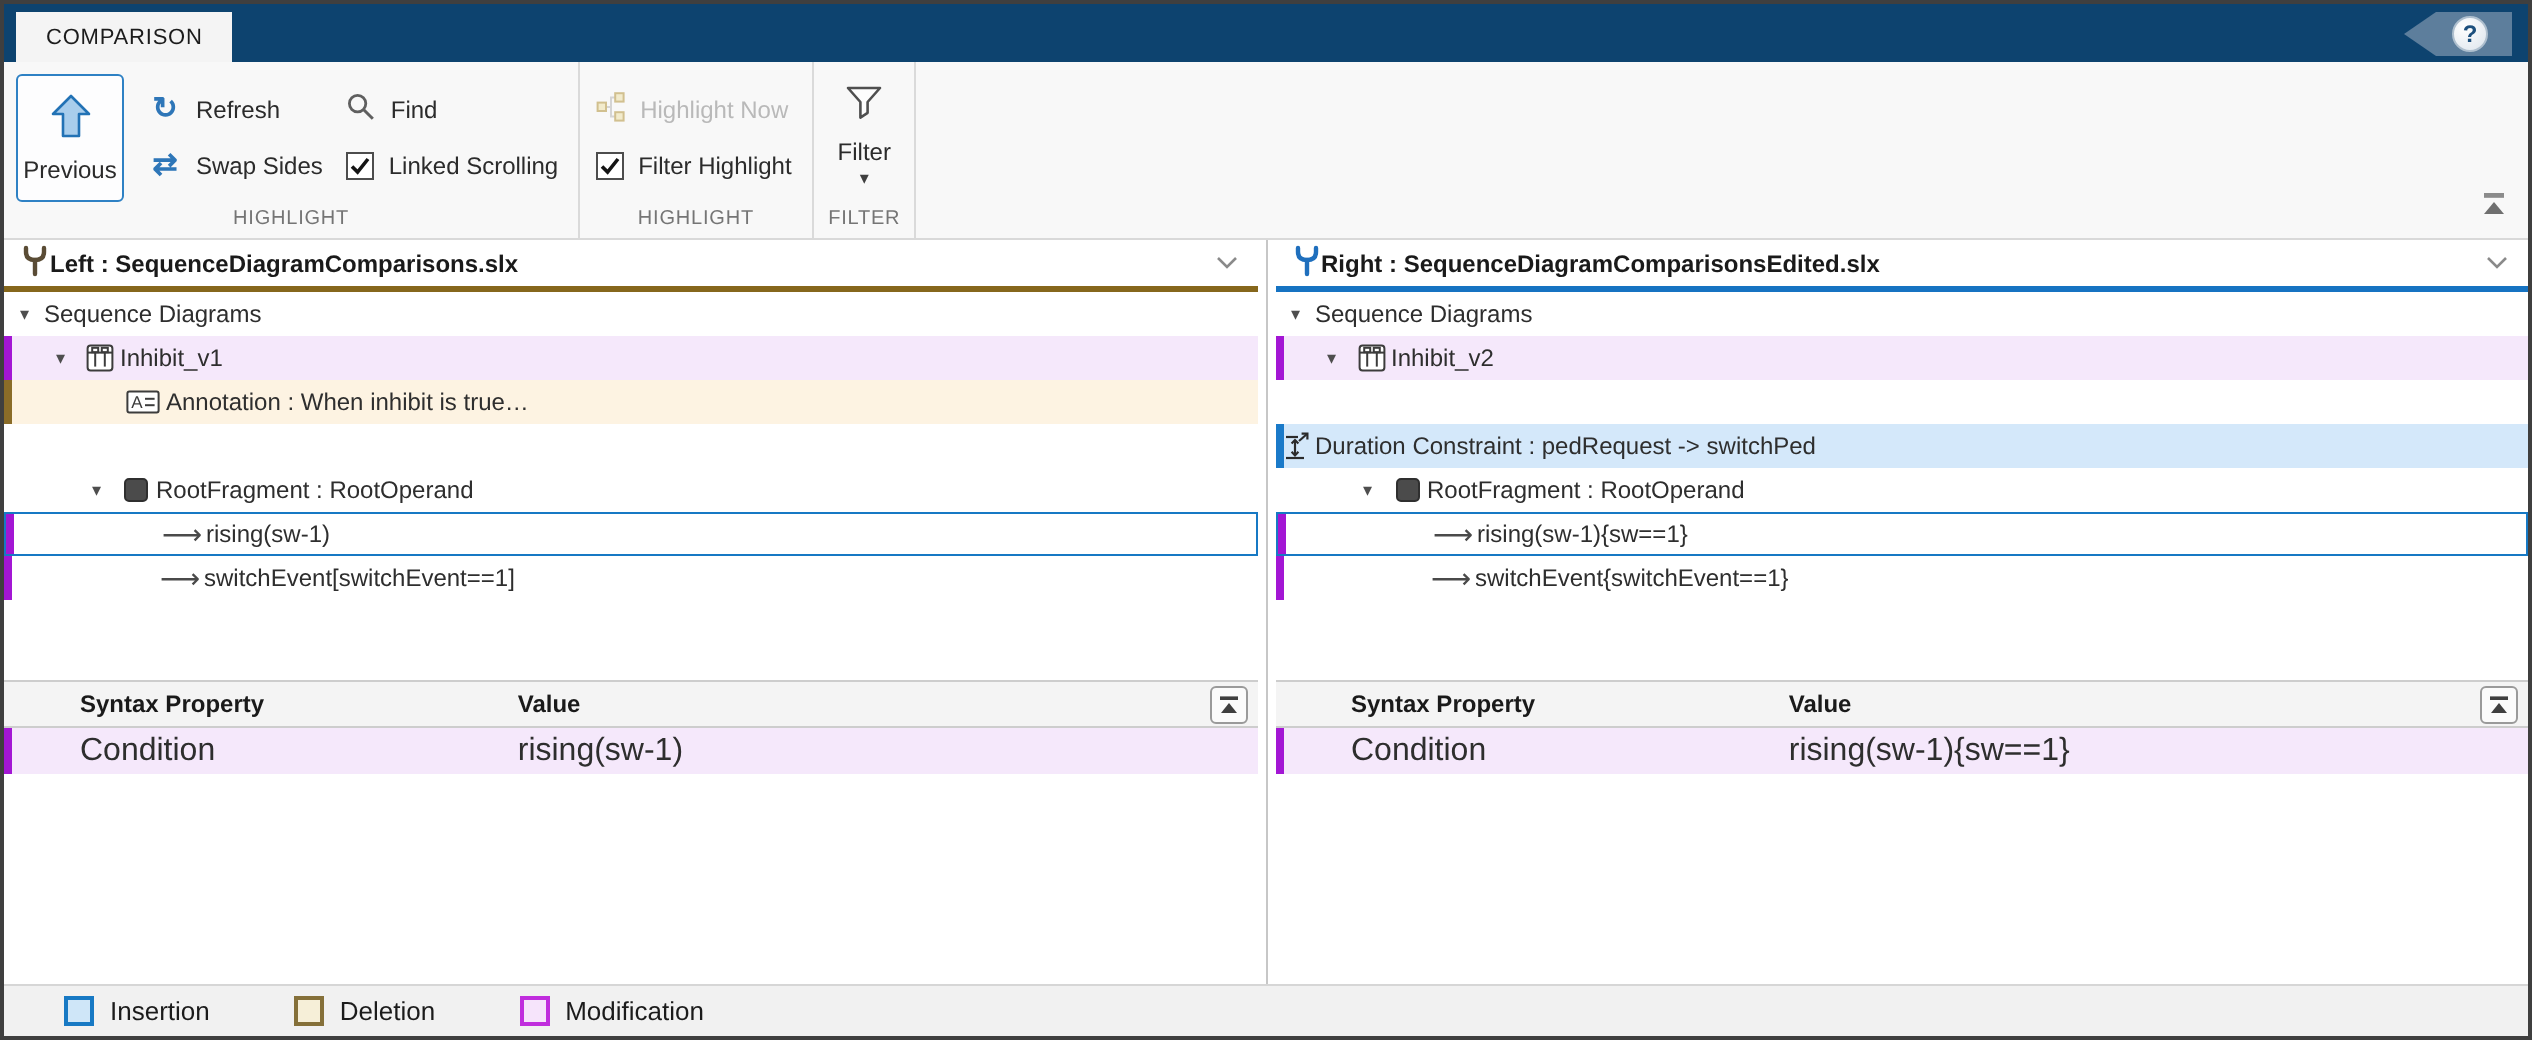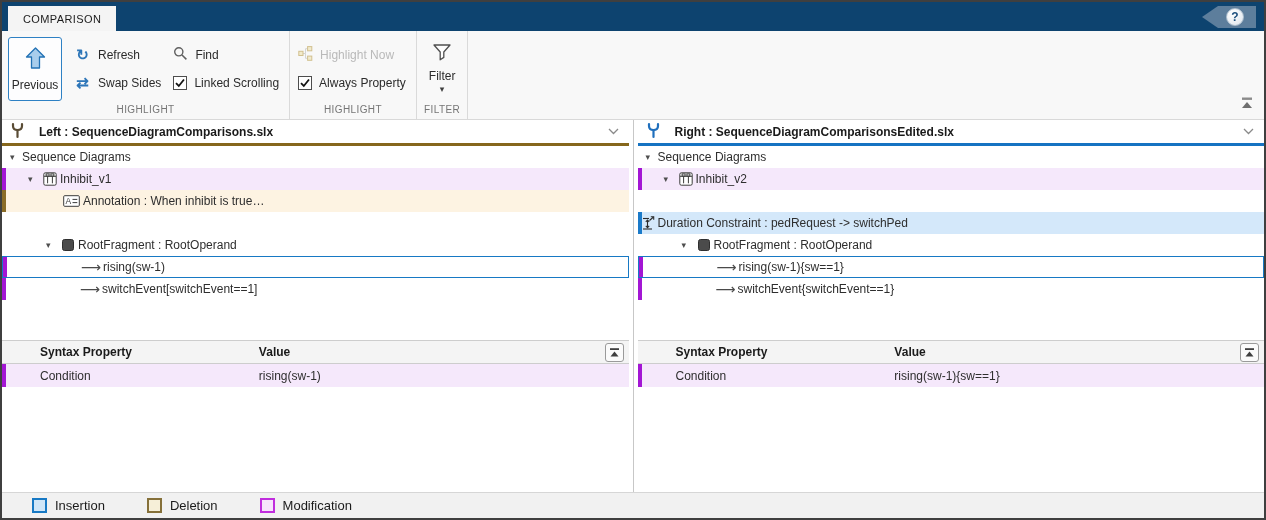--- a/index.html
+++ b/index.html
@@ -37,21 +37,21 @@
               align-items:center; justify-content:center; flex:none; }
   .filter-body { flex-direction:column; justify-content:center; align-items:center; gap:2px; padding:2px 12px 0; }
   .filter-label { font-size:12px; color:#2b2b2b; }
   .caret { font-size:9px; color:#3f3f3f; line-height:1; }
   .ts-rest { flex:1; position:relative; }
   .collapse-strip { position:absolute; right:10px; bottom:6px; cursor:pointer; }
   
   .main { height:372px; display:grid; grid-template-columns:1fr 9px 1fr; background:#fff; flex:none; }
   .divider { background:linear-gradient(to right,#ffffff 4px,#c7c7c7 4px,#c7c7c7 5px,#ffffff 5px); }
   .pane { display:flex; flex-direction:column; min-width:0; }
-  .pane-header { height:26px; display:flex; align-items:center; padding:0 10px 0 8px; gap:14px;
+  .pane-header { height:26px; display:flex; align-items:center; padding:0 10px 0 8px; gap:0;
                  font-weight:bold; font-size:12px; color:#1a1a1a; flex:none; }
   .pane.left  .pane-header { border-bottom:3px solid #86671c; }
   .pane.right .pane-header { border-bottom:3px solid #1673c2; }
   .pane-header .chev { margin-left:auto; cursor:pointer; display:flex; }
   .tree { height:194px; font-size:12px; color:#2e2e2e; flex:none; }
   .trow { height:22px; display:flex; align-items:center; position:relative; cursor:default; }
   .trow.sel { border:1px solid #1779c4; }
   .bg-mod { background:#f5e8fb; } .bg-del { background:#fdf3e2; } .bg-ins { background:#d4e8fa; }
   .cbar { position:absolute; left:0; top:0; bottom:0; width:4px; z-index:1; }
   .bar-mod { background:#a316d4; } .bar-del { background:#8a6c28; } .bar-ins { background:#1a7ac9; }
@@ -61,21 +61,21 @@
   .tlabel { white-space:nowrap; overflow:hidden; }
   
   .ptable-header { height:24px; background:#f4f4f4; border-top:1px solid #cdcdcd; border-bottom:1px solid #cdcdcd;
                    display:flex; align-items:center; position:relative; font-weight:bold; font-size:12px;
                    color:#1a1a1a; flex:none; }
   .pcol-prop { padding-left:38px; width:41%; flex:none; }
   .pcol-val { flex:1; }
   .collapse-btn { position:absolute; right:5px; top:2px; width:19px; height:19px; border:1px solid #9a9a9a;
                   border-radius:3px; background:#fbfbfb; display:flex; align-items:center; justify-content:center;
                   cursor:pointer; }
-  .prow { height:23px; display:flex; align-items:center; position:relative; font-size:12px; color:#2e2e2e;justify-content:flex-end; }
+  .prow { height:23px; display:flex; align-items:center; position:relative; font-size:16px; color:#2e2e2e;justify-content:flex-end; }
   .pane-filler { flex:1; background:#fff; }
   
   .legend { height:26px; background:#f1f1f1; border-top:1px solid #d6d6d6; display:flex; align-items:center;
             padding-left:30px; gap:42px; font-size:13px; color:#1b1b1b; flex:none; }
   .legend-item { display:flex; align-items:center; gap:8px; }
   .lswatch { width:15px; height:15px; border:2px solid; flex:none; }
   .sw-ins { background:#cfe6f8; border-color:#1779c4; }
   .sw-del { background:#f6efd8; border-color:#857039; }
   .sw-mod { background:#f6e4fb; border-color:#c02ddd; }
 </style>
@@ -150,21 +150,21 @@
               </svg>
             </span>
             <span>Highlight Now</span>
           </div>
           <div class="tool-item">
             <span class="checkbox">
               <svg width="12" height="12" viewBox="0 0 12 12">
                   <polyline points="2,6.2 4.8,9 10,2.5" fill="none" stroke="#141414" stroke-width="1.8"></polyline>
                 </svg>
             </span>
-            <span>Always Property</span>
+            <span>Filter Highlight</span>
           </div>
         </div>
       </div>
       <div class="group-label">HIGHLIGHT</div>
     </div>
 
     <div class="group">
       <div class="group-body filter-body">
         <span>
           <svg width="22" height="20" viewBox="0 0 22 20">

